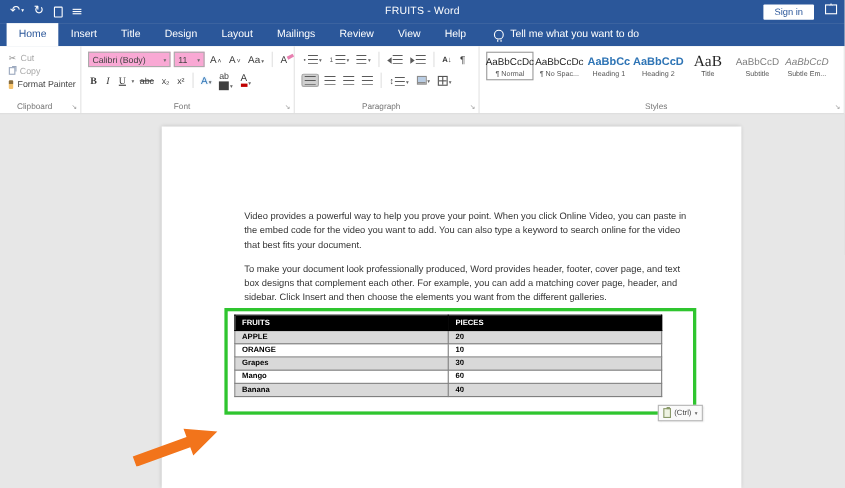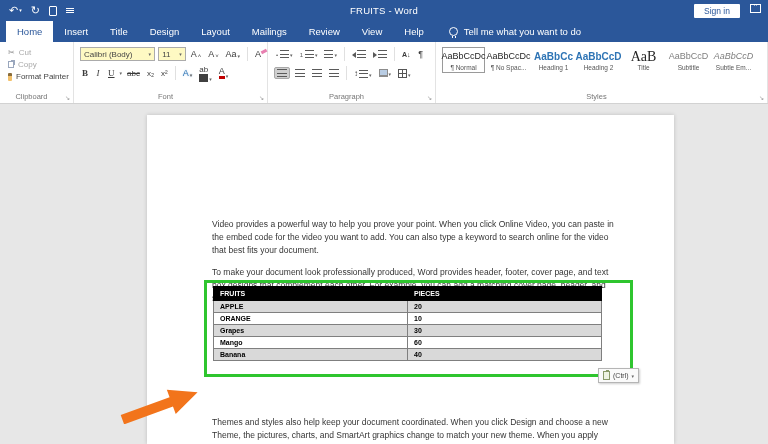--- a/index.html
+++ b/index.html
@@ -41,21 +41,21 @@
   .g-paragraph { width:168px; }
   .g-styles { flex:1; }
 
   .clip-item { display:flex; align-items:center; gap:4px; font-size:8px; margin:2px 0 3px 2px; white-space:nowrap; }
   .disabled { color:#a9a9a9; }
   .scissors { font-size:8px; color:#8f8f8f; }
   .copy-icon { display:inline-block; width:6px; height:7px; border:1px solid #9aa7bd; background:#fff; box-shadow:2px -2px 0 -1px #9aa7bd; }
   .brush-icon { display:inline-block; width:4px; height:8px; background:linear-gradient(#8a6d3b 0 3px, #f3c16b 3px); border-radius:1px; }
 
   .frow { display:flex; align-items:center; gap:3px; height:16px; margin-bottom:3px; }
-  .combo { display:flex; align-items:center; justify-content:space-between; border:1px solid #ababab; background:#fef9c3;
+  .combo { display:flex; align-items:center; justify-content:space-between; border:1px solid #ababab; background:#f9a8d4;
            height:14px; font-size:8px; padding:0 3px; white-space:nowrap; }
   .combo .caret { margin-left:3px; }
   .caret { font-size:5px; color:#666; }
   .rbtn { display:flex; align-items:flex-end; gap:1px; padding:1px 2px; font-size:9px; color:#3b3b3b;
           border-radius:2px; min-width:10px; justify-content:center; white-space:nowrap; }
   .rbtn.active { background:#cfcfcf; border:1px solid #a8a8a8; }
   .serif { font-family:"Liberation Serif", serif; }
   .vdiv { width:1px; height:14px; background:#e0e0e0; margin:0 2px; }
   .u-line { text-decoration:underline; }
   .strike { text-decoration:line-through; font-size:8px; }
@@ -88,21 +88,21 @@
   .sample.h { color:#2e74b5; font-size:10px;font-weight:bold; }
   .sample.title { font-size:14px; font-family:"Liberation Serif", serif; }
   .sample.sub { color:#7f7f7f; }
   .sample.em { color:#7f7f7f; font-style:italic; }
   .style-label { font-size:6.5px; color:#555; white-space:nowrap; margin-top:1px; }
 
   
   .docarea { position:absolute; top:104px; left:0; width:768px; height:340px; background:#e7e7e7; }
   .page { position:absolute; left:147px; top:11px; width:527px; height:329px; background:#fff;
           box-shadow:0 0 4px rgba(0,0,0,.18); }
-  .para { position:absolute; left:65px; width:407px; font-size:8.5px; line-height:13px; color:#353535;margin-top:28px; }
+  .para { position:absolute; left:75px; width:407px; font-size:8.5px; line-height:13px; color:#353535; }
   .p1 { top:75px; } .p2 { top:123px; } .p3 { top:273px; }
 
   .green-box { position:absolute; left:57px; top:165px; width:429px; height:97px; border:3px solid #2fc52f; }
   table.fruits { border-collapse:collapse; margin:3px 0 0 6px; width:389px; font-size:7px; font-weight:bold;
                  table-layout:fixed; }
   table.fruits th, table.fruits td { border:1px solid #7f7f7f; text-align:left; padding:2px 0 2px 6px; height:12px; }
   table.fruits th { background:#000; color:#fff; border-color:#000; height:14px; }
   tr.shaded td { background:#d9d9d9; }
 
   .paste-btn { position:absolute; left:451px; top:253px; height:15px; background:#fafafa; border:1px solid #b5b5b5;
@@ -348,21 +348,20 @@
           </tbody>
         </table>
       </div>
 
       <div class="paste-btn">
         <span class="clipboard-glyph"></span>
         <span>(Ctrl)</span>
         <span class="caret">▾</span>
       </div>
 
-      <div class="para p3">Themes and styles also help keep your document coordinated. When you click Design and choose a new Theme, the pictures, charts, and SmartArt graphics change to match your new theme. When you apply styles, your headings change to match the new theme.</div>
     </div>
 
     <svg class="annot-arrow" width="84" height="44" viewBox="0 0 84 44">
       <polygon points="2,21 54,21 54,13 82,26 54,39 54,31 2,31" fill="#f2741b" transform="rotate(-20 42 26)"></polygon>
     </svg>
   </div>
 
 </div>
 
 </body></html>

